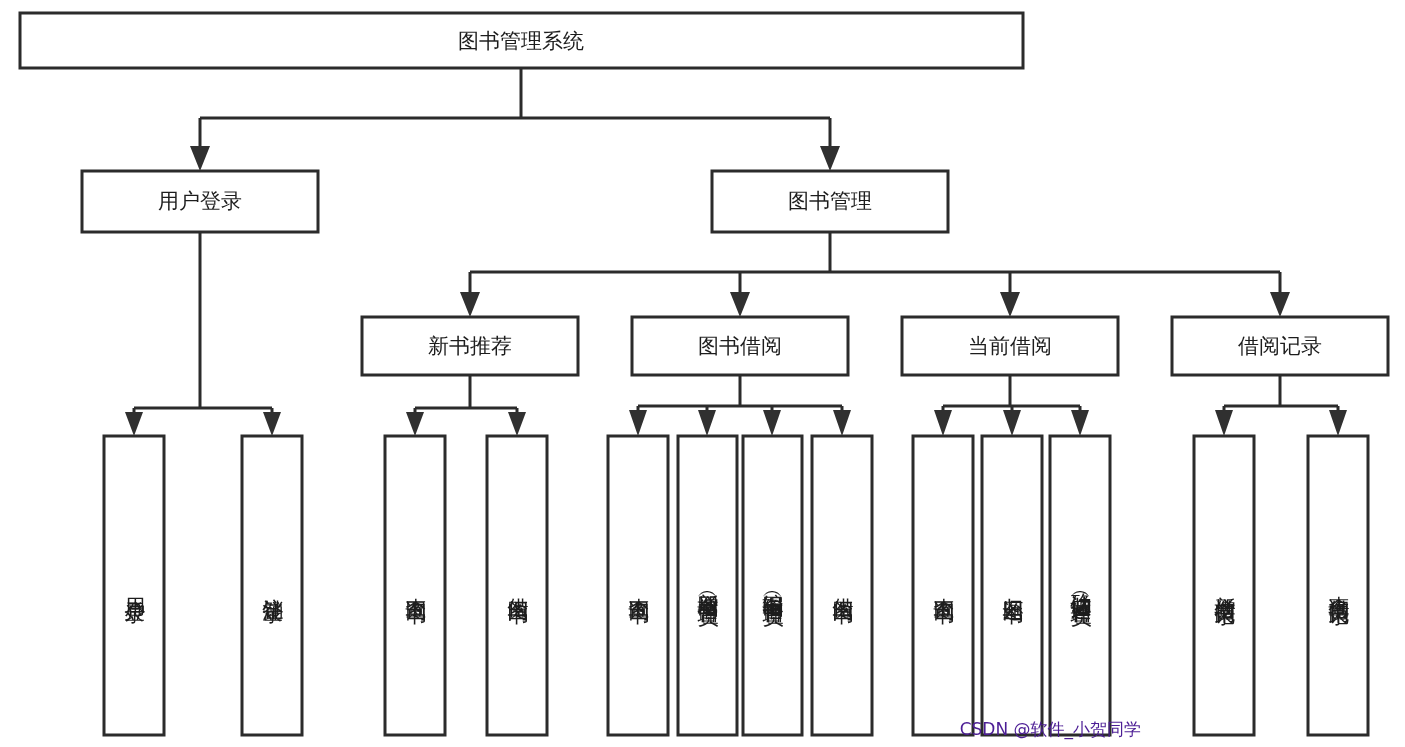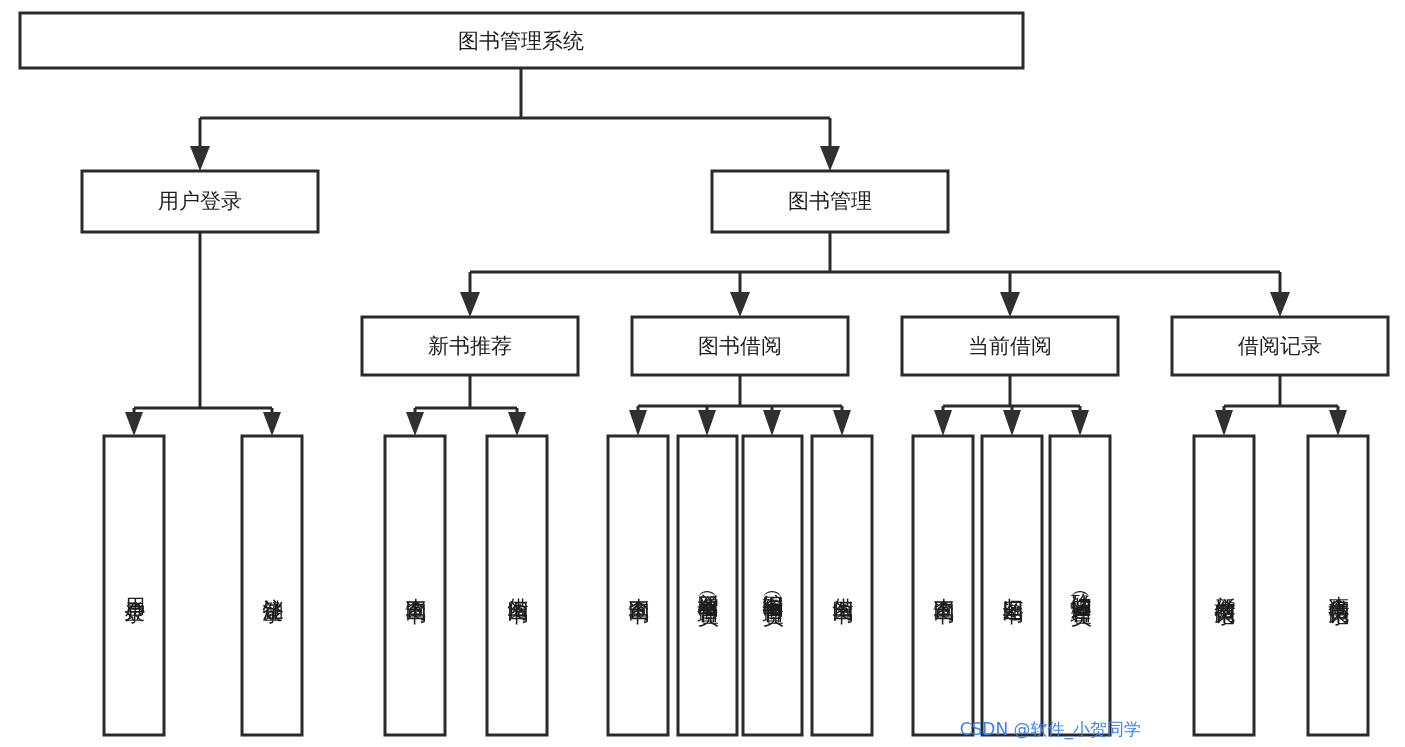--- a/index.html
+++ b/index.html
@@ -57,21 +57,21 @@
     dominant-baseline: middle;
     writing-mode: vertical-rl;
     letter-spacing: 2px;
   }
   .watermark {
     position: absolute;
     right: 10px;
     bottom: 6px;
     font-family: "DejaVu Sans", "Liberation Sans", sans-serif;
     font-size: 17px;
-    color: #3b82f6;
+    color: #4c1d95;
     white-space: nowrap;
     user-select: none;
   }
 </style>
 </head>
 <body>
 
 <div id="diagram-root">
 
   <svg class="flow" viewBox="0 0 1405 747">

